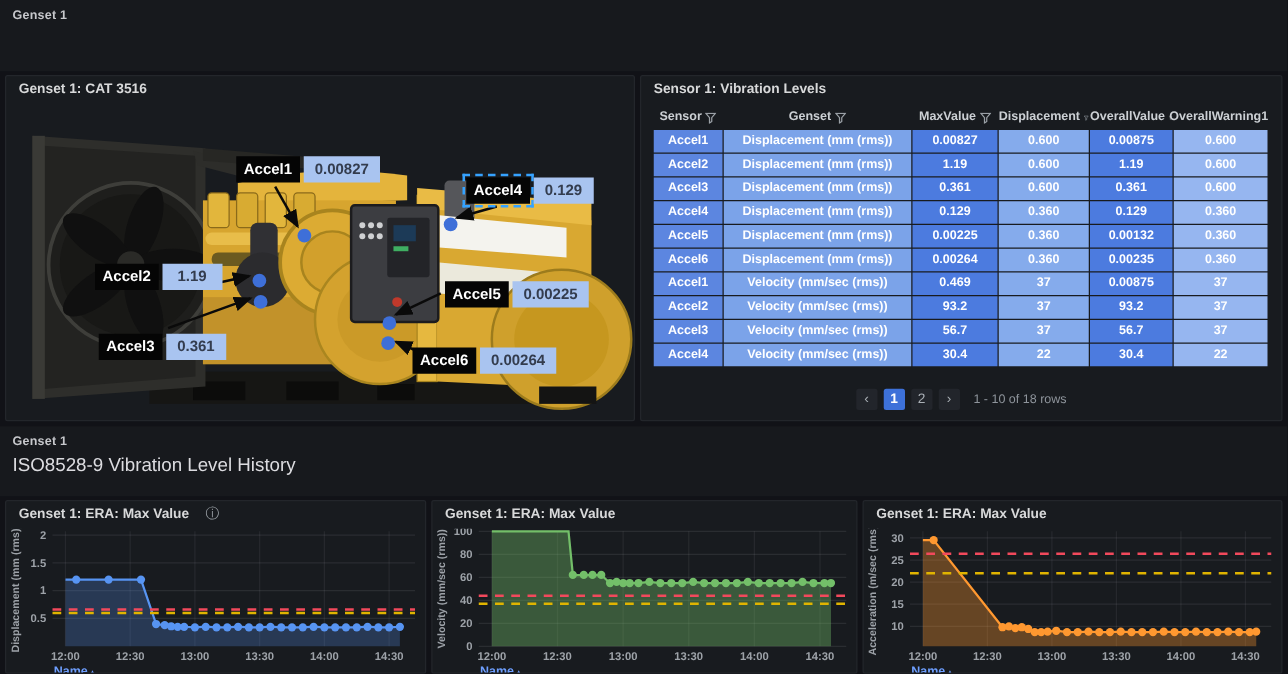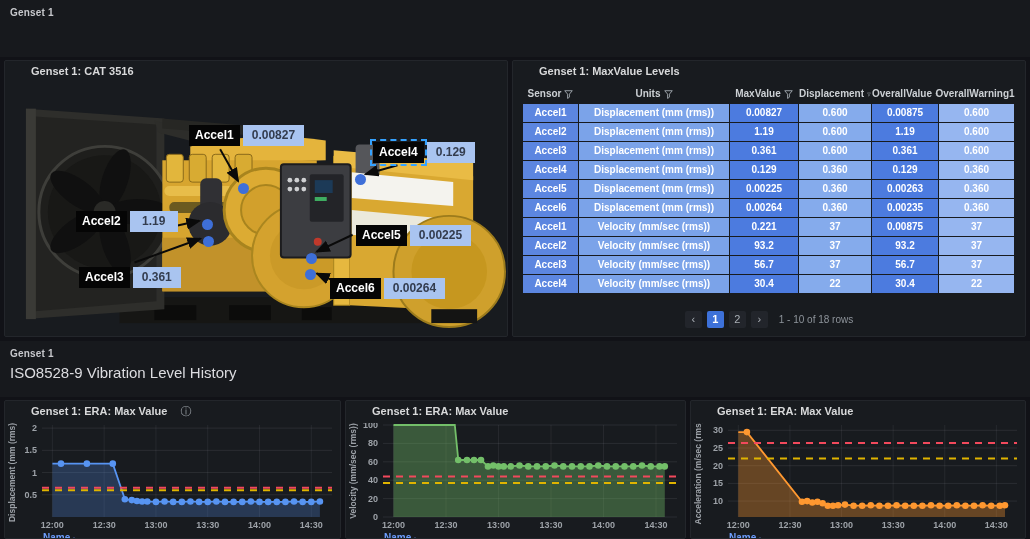--- a/index.html
+++ b/index.html
@@ -5,21 +5,21 @@
   html,body{margin:0;padding:0}
   body{
     width:1030px;height:539px;overflow:hidden;position:relative;
     background:#111217;color:#d8d9da;
     font-family:"Liberation Sans",sans-serif;
   }
   .band{position:absolute;left:0;width:1030px;background:#17191d;box-sizing:border-box;padding:7px 0 0 10px}
   .kicker{font-size:10px;font-weight:bold;color:#c7c8cc;letter-spacing:.2px}
   .big-title{font-size:15px;font-weight:400;color:#dcdce0;margin-top:5px}
   .panel{position:absolute;background:#181b1f;border:1px solid #23262b;border-radius:2px;box-sizing:border-box;overflow:hidden}
-  .panel-title{position:absolute;left:16px;top:0;right:0;height:20px;line-height:20px;padding-left:10px;
+  .panel-title{position:absolute;left:0;top:0;right:0;height:20px;line-height:20px;padding-left:10px;
     font-size:11px;font-weight:bold;color:#d8d9da;white-space:nowrap;z-index:30}
   .info-icon{color:#9aa0a6;font-weight:400;font-size:11px;margin-left:10px}
 
   
   #genset-stage{position:absolute;inset:0}
   #genset-svg,#arrow-svg{position:absolute;left:0;top:0;width:100%;height:100%}
   .mdot{position:absolute;width:11px;height:11px;border-radius:50%;background:#3e6fd8;z-index:24}
   .marker{position:absolute;display:flex;gap:3px;z-index:25;cursor:pointer}
   .mlabel{background:#050505;color:#fff;font-weight:bold;font-size:12px;padding:3px 6px;line-height:15px;white-space:nowrap}
   .mvalue{background:#a9c4f0;color:#333c4e;font-size:12px;font-weight:600;padding:3px 9px;line-height:15px;min-width:30px;text-align:center;white-space:nowrap}
@@ -163,31 +163,31 @@
         <div class="mdot" style="left: 299.5px; top: 207.5px;"></div>
         <div class="marker" style="left: 325px; top: 217px;">
           <span class="mlabel">Accel6</span>
           <span class="mvalue">0.00264</span>
         </div>
       </div>
   </div>
 </div>
 
 <div class="panel" style="left:512px;top:60px;width:514px;height:277px">
-  <div class="panel-title">Genset 1: MaxValue Levels</div>
+  <div class="panel-title">Sensor 1: Vibration Levels</div>
   <div class="tbl">
     <div class="trow thead" id="table-head">
         <div class="th">
           <span>Sensor</span>
           <svg viewBox="0 0 10 10" width="9" height="9">
             <path d="M0.8 0.8 H9.2 L6 4.6 V8 L4 9.4 V4.6 Z" fill="none" stroke="#9aa0a6" stroke-width="1.1"></path>
           </svg>
         </div>
         <div class="th">
-          <span>Units</span>
+          <span>Genset</span>
           <svg viewBox="0 0 10 10" width="9" height="9">
             <path d="M0.8 0.8 H9.2 L6 4.6 V8 L4 9.4 V4.6 Z" fill="none" stroke="#9aa0a6" stroke-width="1.1"></path>
           </svg>
         </div>
         <div class="th">
           <span>MaxValue</span>
           <svg viewBox="0 0 10 10" width="9" height="9">
             <path d="M0.8 0.8 H9.2 L6 4.6 V8 L4 9.4 V4.6 Z" fill="none" stroke="#9aa0a6" stroke-width="1.1"></path>
           </svg>
         </div>
@@ -241,35 +241,35 @@
           <div class="td" style="background: rgb(76, 123, 223);">0.129</div>
           <div class="td" style="background: rgb(133, 171, 236);">0.360</div>
           <div class="td" style="background: rgb(76, 123, 223);">0.129</div>
           <div class="td" style="background: rgb(150, 182, 240);">0.360</div>
         </div>
         <div class="trow">
           <div class="td" style="background: rgb(92, 134, 224);">Accel5</div>
           <div class="td" style="background: rgb(123, 163, 233);">Displacement (mm (rms))</div>
           <div class="td" style="background: rgb(76, 123, 223);">0.00225</div>
           <div class="td" style="background: rgb(133, 171, 236);">0.360</div>
-          <div class="td" style="background: rgb(76, 123, 223);">0.00263</div>
+          <div class="td" style="background: rgb(76, 123, 223);">0.00132</div>
           <div class="td" style="background: rgb(150, 182, 240);">0.360</div>
         </div>
         <div class="trow">
           <div class="td" style="background: rgb(92, 134, 224);">Accel6</div>
           <div class="td" style="background: rgb(123, 163, 233);">Displacement (mm (rms))</div>
           <div class="td" style="background: rgb(76, 123, 223);">0.00264</div>
           <div class="td" style="background: rgb(133, 171, 236);">0.360</div>
           <div class="td" style="background: rgb(76, 123, 223);">0.00235</div>
           <div class="td" style="background: rgb(150, 182, 240);">0.360</div>
         </div>
         <div class="trow">
           <div class="td" style="background: rgb(92, 134, 224);">Accel1</div>
           <div class="td" style="background: rgb(123, 163, 233);">Velocity (mm/sec (rms))</div>
-          <div class="td" style="background: rgb(76, 123, 223);">0.221</div>
+          <div class="td" style="background: rgb(76, 123, 223);">0.469</div>
           <div class="td" style="background: rgb(133, 171, 236);">37</div>
           <div class="td" style="background: rgb(76, 123, 223);">0.00875</div>
           <div class="td" style="background: rgb(150, 182, 240);">37</div>
         </div>
         <div class="trow">
           <div class="td" style="background: rgb(92, 134, 224);">Accel2</div>
           <div class="td" style="background: rgb(123, 163, 233);">Velocity (mm/sec (rms))</div>
           <div class="td" style="background: rgb(76, 123, 223);">93.2</div>
           <div class="td" style="background: rgb(133, 171, 236);">37</div>
           <div class="td" style="background: rgb(76, 123, 223);">93.2</div>

